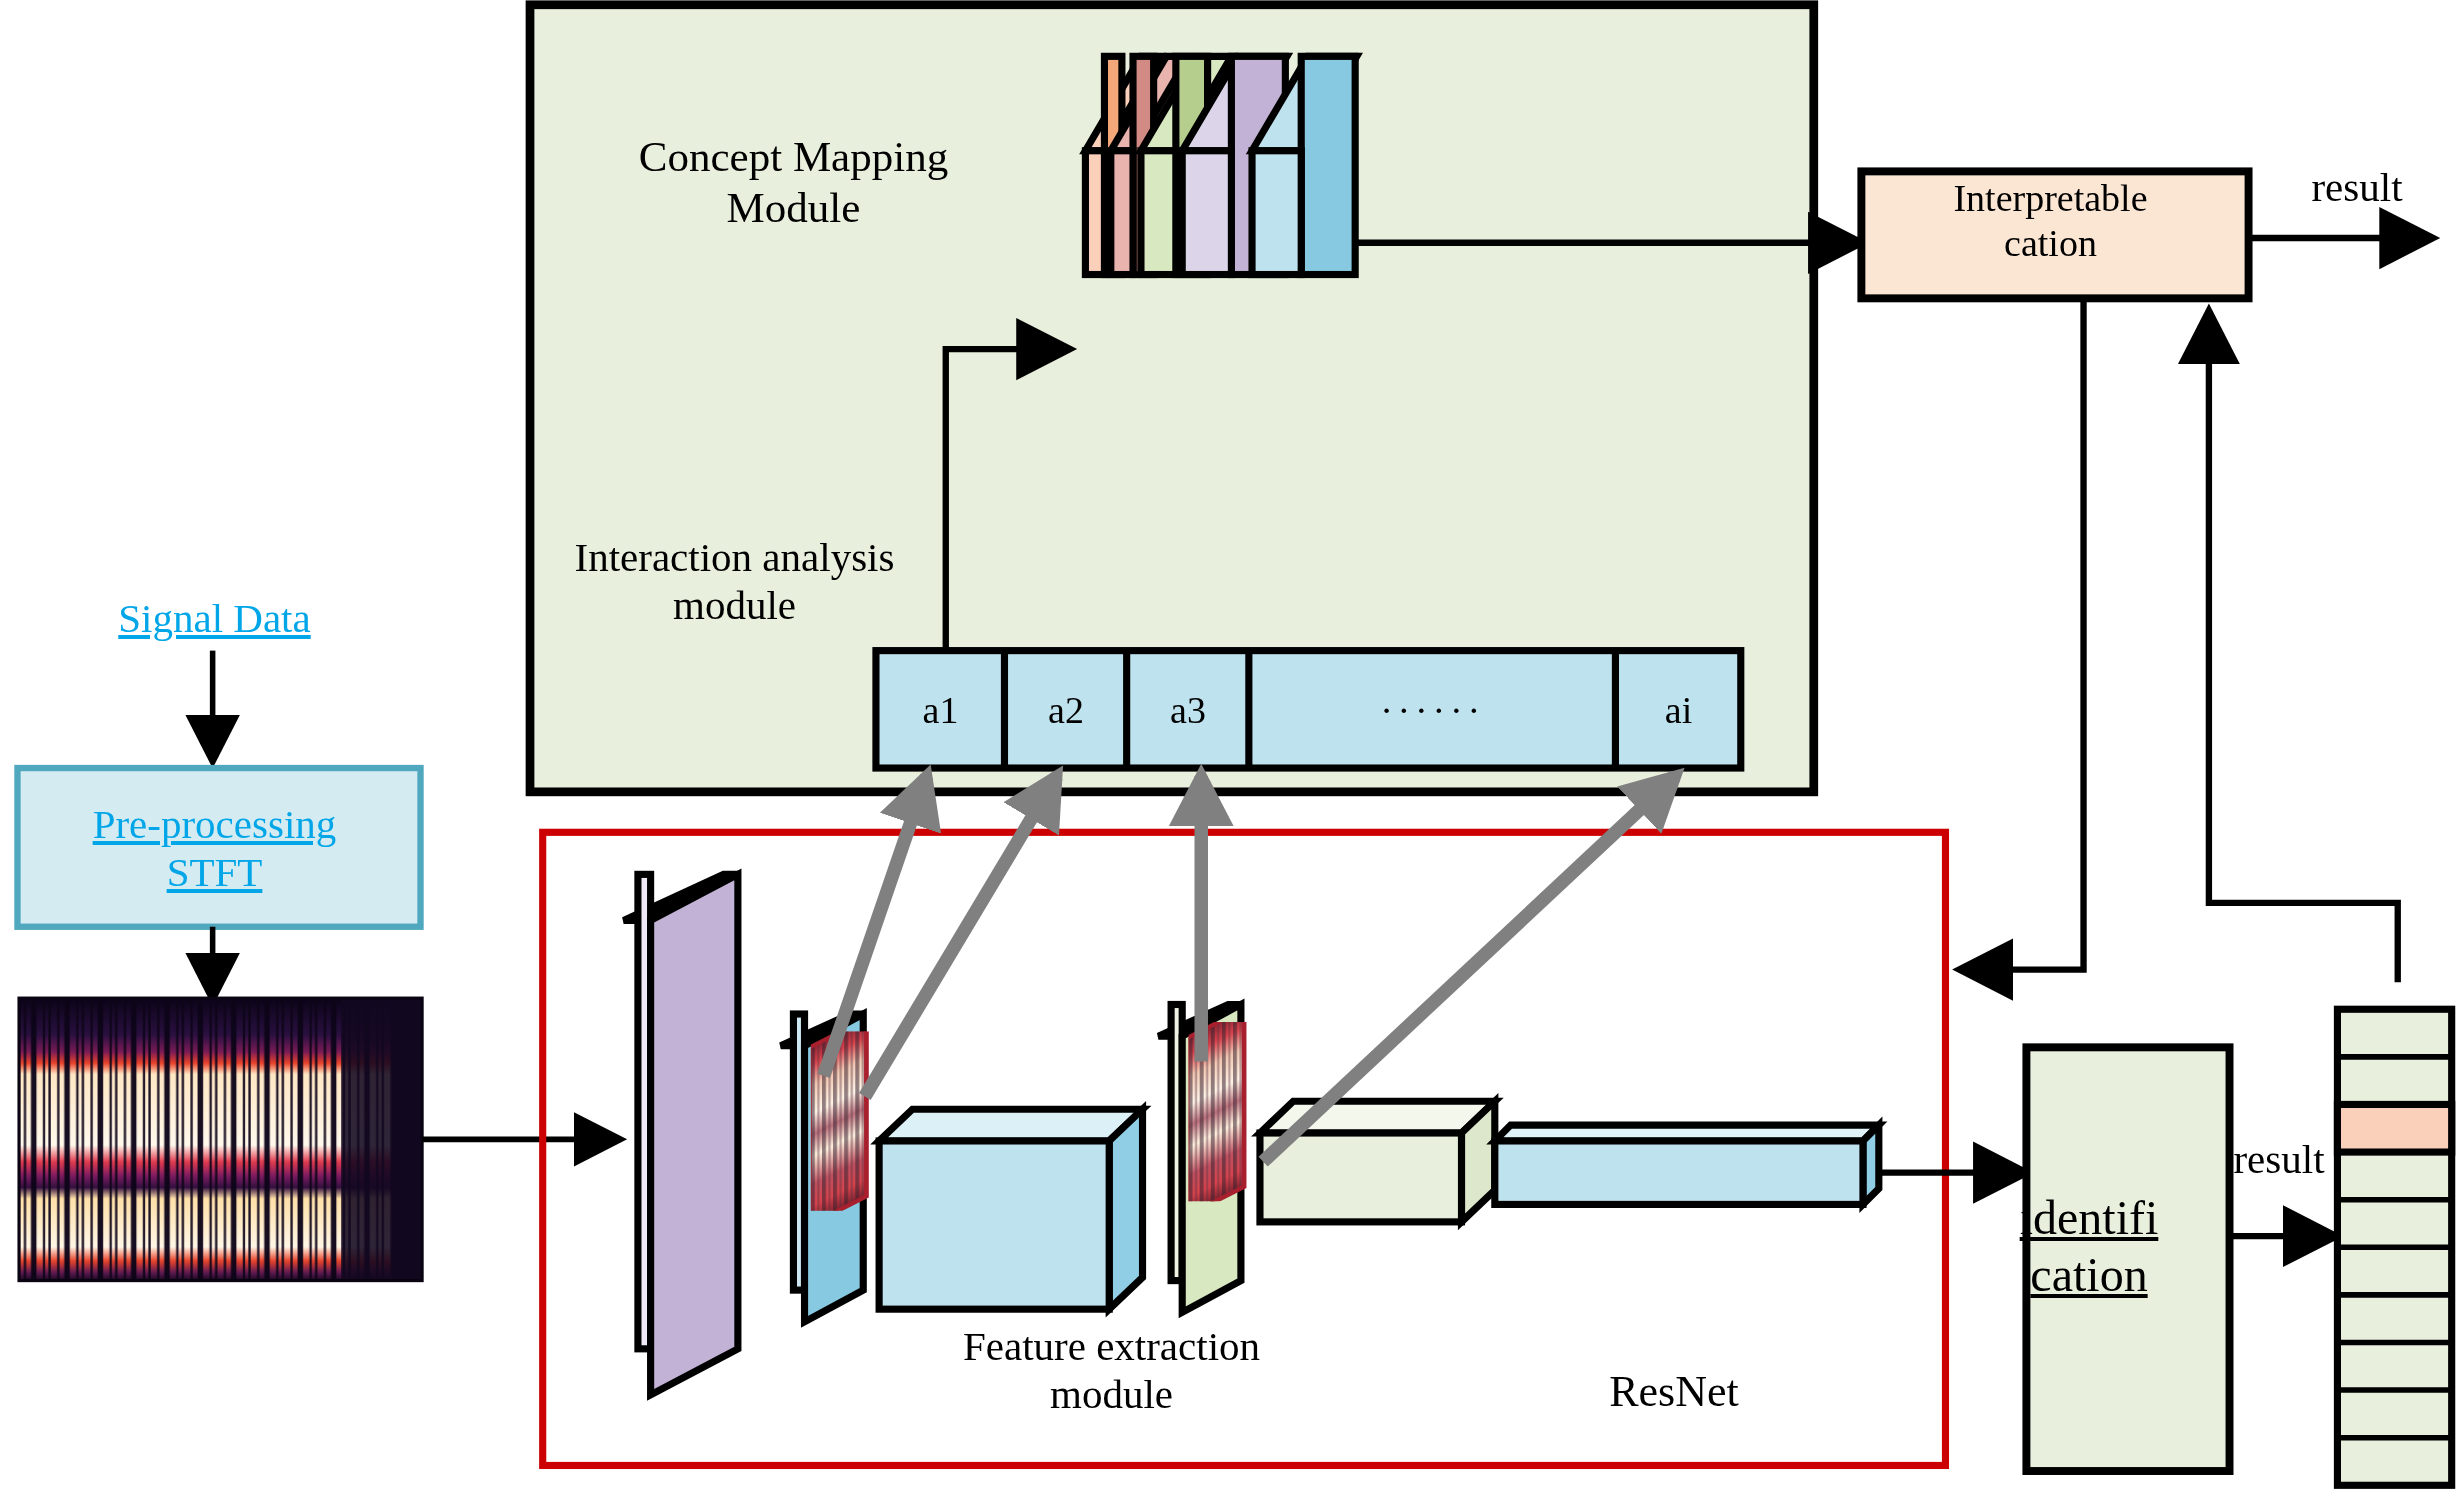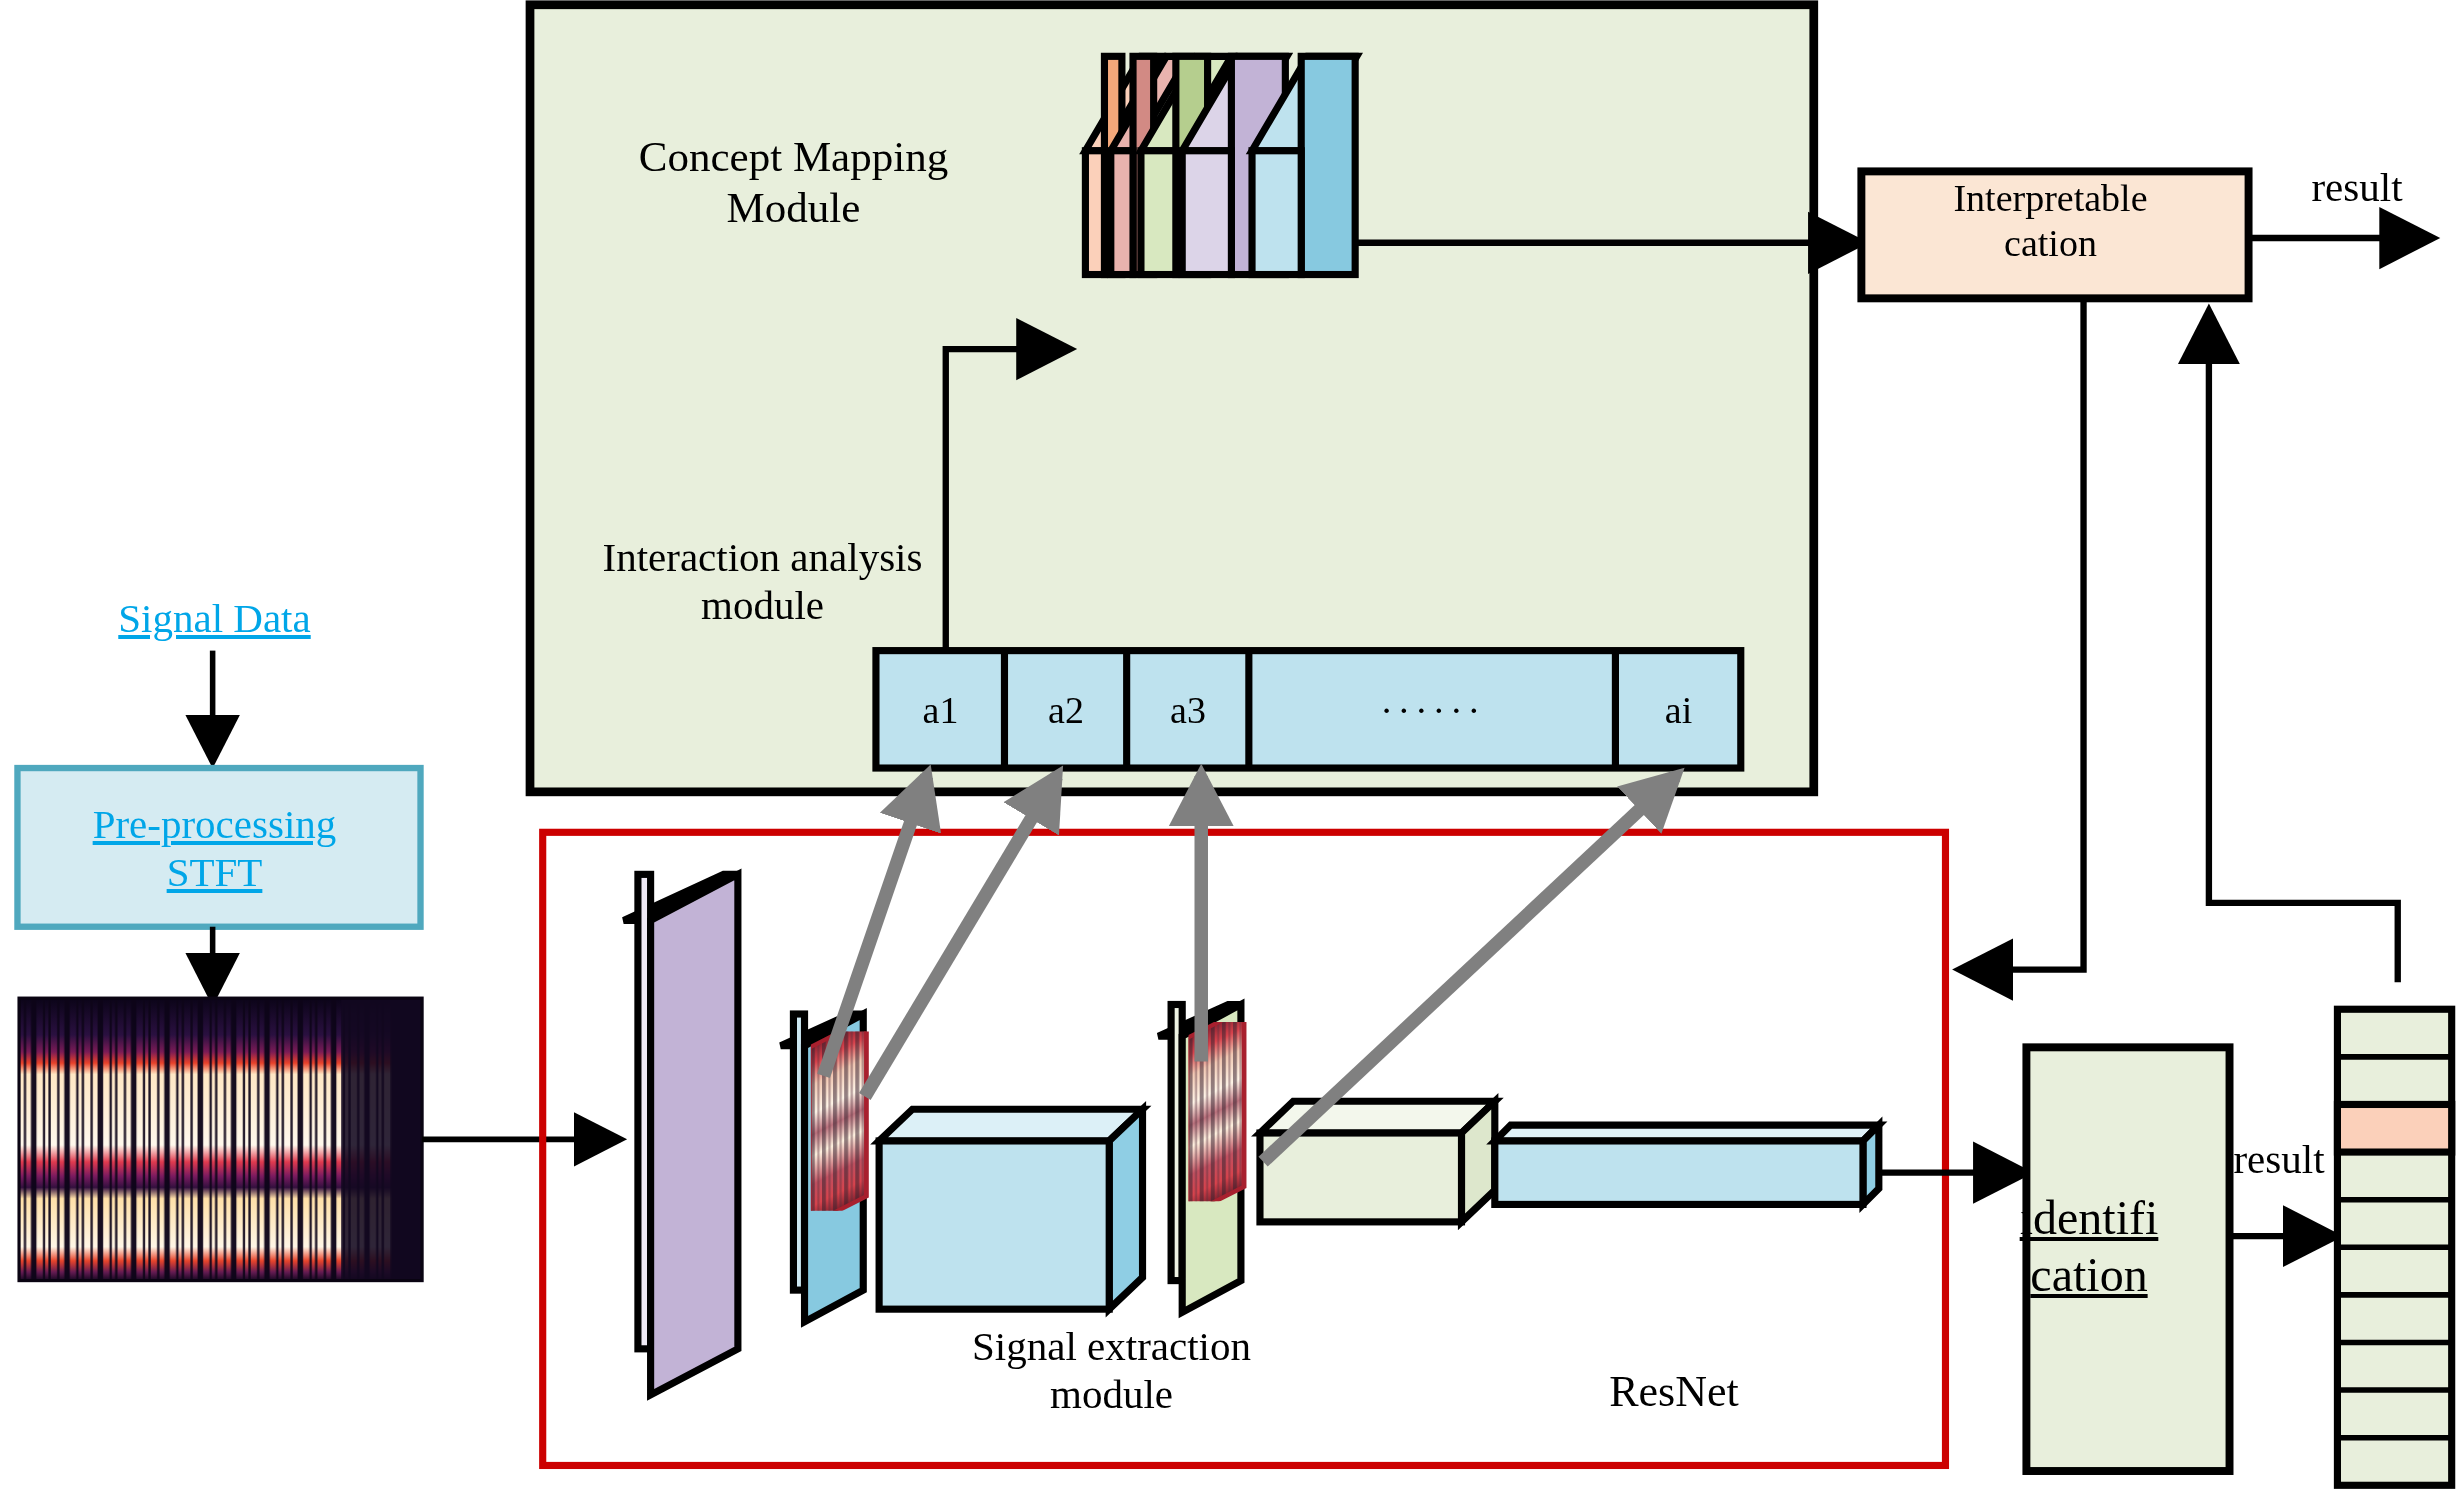--- a/index.html
+++ b/index.html
@@ -29,21 +29,21 @@
     text-align: center;
     line-height: 1.18;
     color: #000000;
     white-space: pre;
     font-family: "Liberation Serif", "DejaVu Serif", serif;
   }
   .lbl-cyan { color: #00A6E8; text-decoration: underline; }
   .t-sig   { left: 48px;  top: 594px;  width: 333px; font-size: 41px; }
   .t-pre   { left: 16px;  top: 800px; width: 397px; font-size: 41px; }
   .t-cmm   { left: 587px; top: 132px;  width: 413px; font-size: 43px; }
-  .t-iam   { left: 548px; top: 533px;  width: 429px; font-size: 41px; }
+  .t-iam   { left: 520px; top: 533px;  width: 429px; font-size: 41px; }
   .t-interp{ left: 1863px;top: 176px;  width: 375px; font-size: 38px; }
   .t-res1  { left: 2262px;top: 163px;  width: 190px; font-size: 41px; }
   .t-feat  { left: 897px;top: 1322px; width: 429px; font-size: 41px; }
   .t-resnet{ left: 1539px;top: 1366px; width: 270px; font-size: 44px; }
   .t-ident { left: 1978px;top: 1190px; width: 222px; font-size: 48px; text-decoration: underline; }
   .t-res2  { left: 2184px;top: 1135px; width: 190px; font-size: 41px; }
   .acell {
     position: absolute;
     display: flex;
     align-items: center;
@@ -280,21 +280,21 @@
   <div class="acell" style="left:876px;top:651px;width:129px;height:117px;">a1</div>
   <div class="acell" style="left:1005px;top:651px;width:122px;height:117px;">a2</div>
   <div class="acell" style="left:1127px;top:651px;width:122px;height:117px;">a3</div>
   <div class="acell" style="left:1249px;top:651px;width:367px;height:117px;letter-spacing:4.8px;">······</div>
   <div class="acell" style="left:1616px;top:651px;width:125px;height:117px;">ai</div>
 
   <div class="lbl t-interp"><span>Interpretable</span><br><span>cation</span></div>
 
   <div class="lbl t-res1">result</div>
 
-  <div class="lbl t-feat"><span>Signal extraction</span><br><span>module</span></div>
+  <div class="lbl t-feat"><span>Feature extraction</span><br><span>module</span></div>
 
   <div class="lbl t-resnet">ResNet</div>
 
   <div class="lbl t-ident"><span>identifi</span><br><span>cation</span></div>
 
   <div class="lbl t-res2">result</div>
 
 </div>
 
 

